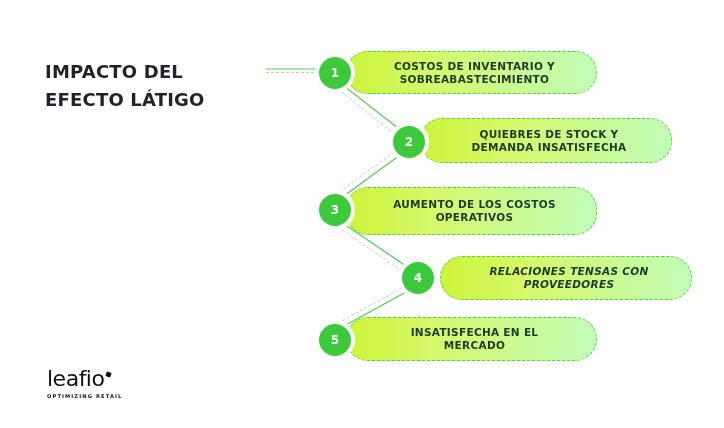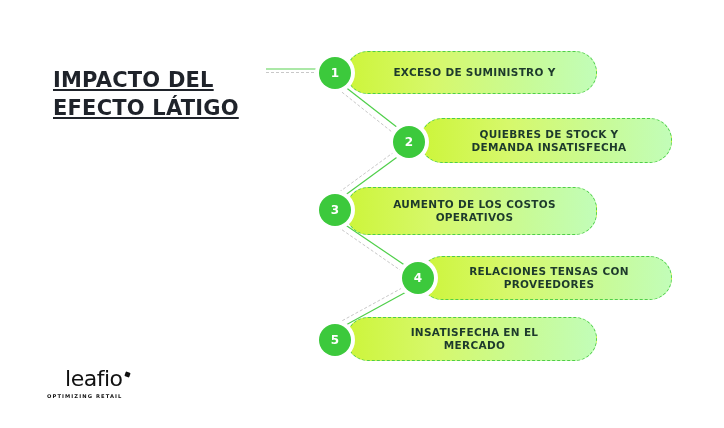--- a/index.html
+++ b/index.html
@@ -1,42 +1,42 @@
 <!DOCTYPE html>
 <html><head>
 <meta charset="utf-8">
 <style>
   html, body { margin: 0; padding: 0; }
   body {
     width: 724px; height: 428px; background: #ffffff; position: relative; overflow: hidden;
     font-family: "DejaVu Sans", sans-serif;
   }
   .title {
-    position: absolute; left: 37px; top: 50px; margin: 16px;
+    position: absolute; left: 37px; top: 50px; margin: 8px;
     font-family: "DejaVu Sans", sans-serif; font-weight: bold;
-    font-size: 21px; line-height: 28px; color: #1f232a; letter-spacing: 0.2px; text-decoration: underline;
+    font-size: 18px; line-height: 28px; color: #1f232a; letter-spacing: 0.2px;
   }
   .title span { display: block; white-space: nowrap; }
   svg.connectors { position: absolute; left: 0; top: 0; }
   .pill {
     position: absolute; box-sizing: border-box;
     border: 1.5px dashed #4fcf4a; border-radius: 22px;
     background: linear-gradient(90deg, #cdf53a 0%, #d6f86b 35%, #c7fb9a 75%, #c2fdb8 100%);
     display: flex; align-items: center; justify-content: center; text-align: center;
     color: #1d3a2c; font-weight: bold; font-size: 10.5px; line-height: 13px; letter-spacing: 0.3px;
     padding-left: 18px; padding-right: 12px;
   }
   .pill span { display: block; }
   .circle {
     position: absolute; width: 32px; height: 32px; border-radius: 50%;
     background: #3cc93c; color: #ffffff; font-weight: bold; font-size: 12px;
     display: flex; align-items: center; justify-content: center;
     box-shadow: 0 0 0 4px #ffffff;
   }
-  .logo { position: absolute; left: 47px; top: 368px; text-align: right; }
+  .logo { position: absolute; left: 47px; top: 368px; }
   .logo-word {
     font-family: "DejaVu Sans", sans-serif; font-size: 22px; color: #111111; letter-spacing: -0.5px;
     line-height: 22px; position: relative; display: inline-block;
   }
   .logo-dot {
     position: absolute; right: -7px; top: 4px; width: 5px; height: 5px; background: #111; border-radius: 1px;
     transform: rotate(20deg);
   }
   .logo-tag {
     font-family: "DejaVu Sans", sans-serif; font-weight: bold; font-size: 5.2px; letter-spacing: 1.1px;
@@ -64,42 +64,43 @@
 
   <line x1="344" y1="224" x2="406" y2="266" stroke="#4fcf4a" stroke-width="1.2"></line>
   <line x1="338" y1="227" x2="400" y2="270" stroke="#c8c8c8" stroke-width="1" stroke-dasharray="3,2"></line>
 
   <line x1="408" y1="291" x2="344" y2="326" stroke="#4fcf4a" stroke-width="1.2"></line>
   <line x1="402" y1="288" x2="338" y2="323" stroke="#c8c8c8" stroke-width="1" stroke-dasharray="3,2"></line>
 </svg>
 
 <div class="pill" style="left:346px; top:51px; width:251px; height:43px;">
   <div>
-    <span>EXCESO DE SUMINISTRO Y</span>
+    <span>COSTOS DE INVENTARIO Y</span>
+    <span>SOBREABASTECIMIENTO</span>
   </div>
 </div>
 <div class="circle" style="left:319px; top:57px;">1</div>
 
 <div class="pill" style="left:420px; top:118px; width:252px; height:45px;">
   <div>
     <span>QUIEBRES DE STOCK Y</span>
     <span>DEMANDA INSATISFECHA</span>
   </div>
 </div>
 <div class="circle" style="left:393px; top:126px;">2</div>
 
 <div class="pill" style="left:346px; top:187px; width:251px; height:48px;">
   <div>
     <span>AUMENTO DE LOS COSTOS</span>
     <span>OPERATIVOS</span>
   </div>
 </div>
 <div class="circle" style="left:319px; top:194px;">3</div>
 
-<div class="pill" style="left:420px; top:256px; width:252px; height:44px;">
+<div class="pill" style="left:440px; top:256px; width:252px; height:44px;font-style:italic;">
   <div>
     <span>RELACIONES TENSAS CON</span>
     <span>PROVEEDORES</span>
   </div>
 </div>
 <div class="circle" style="left:402px; top:262px;">4</div>
 
 <div class="pill" style="left:346px; top:317px; width:251px; height:44px;">
   <div>
     <span>INSATISFECHA EN EL</span>

